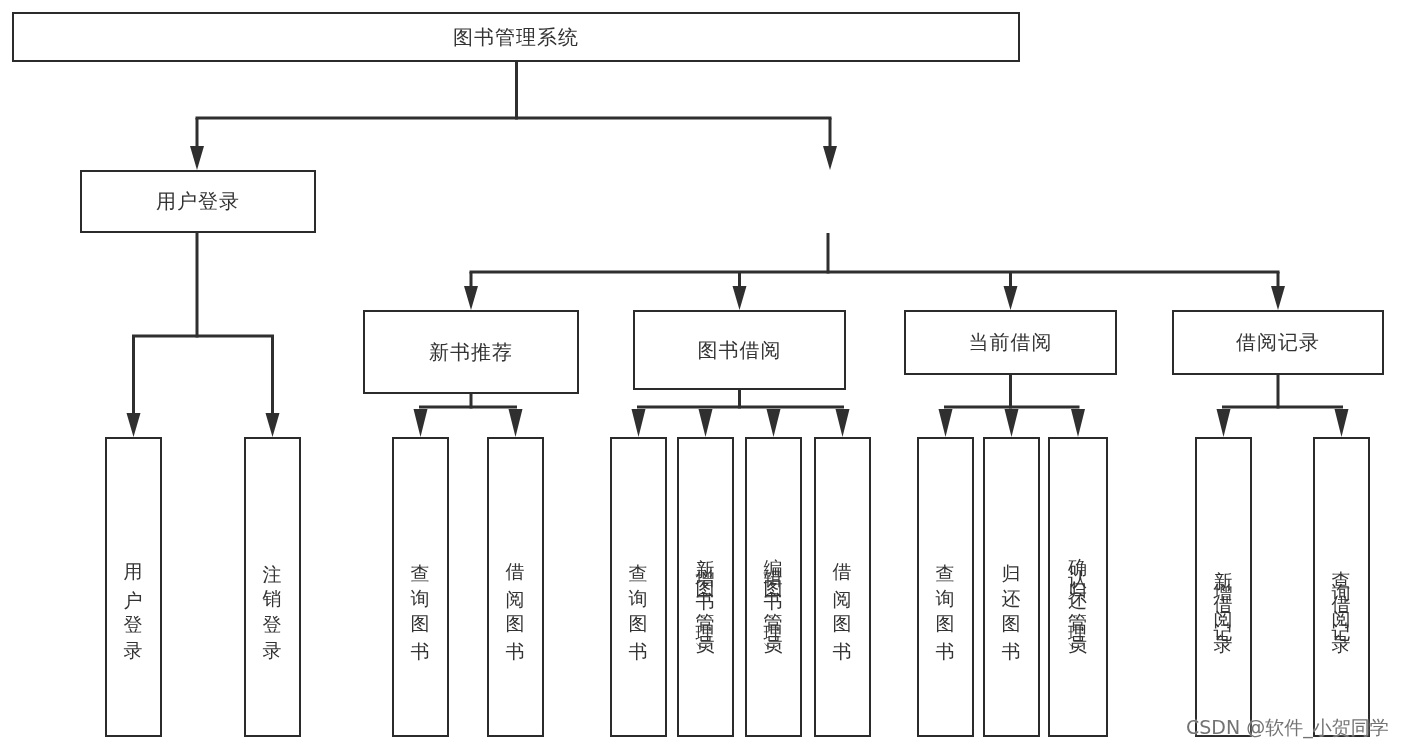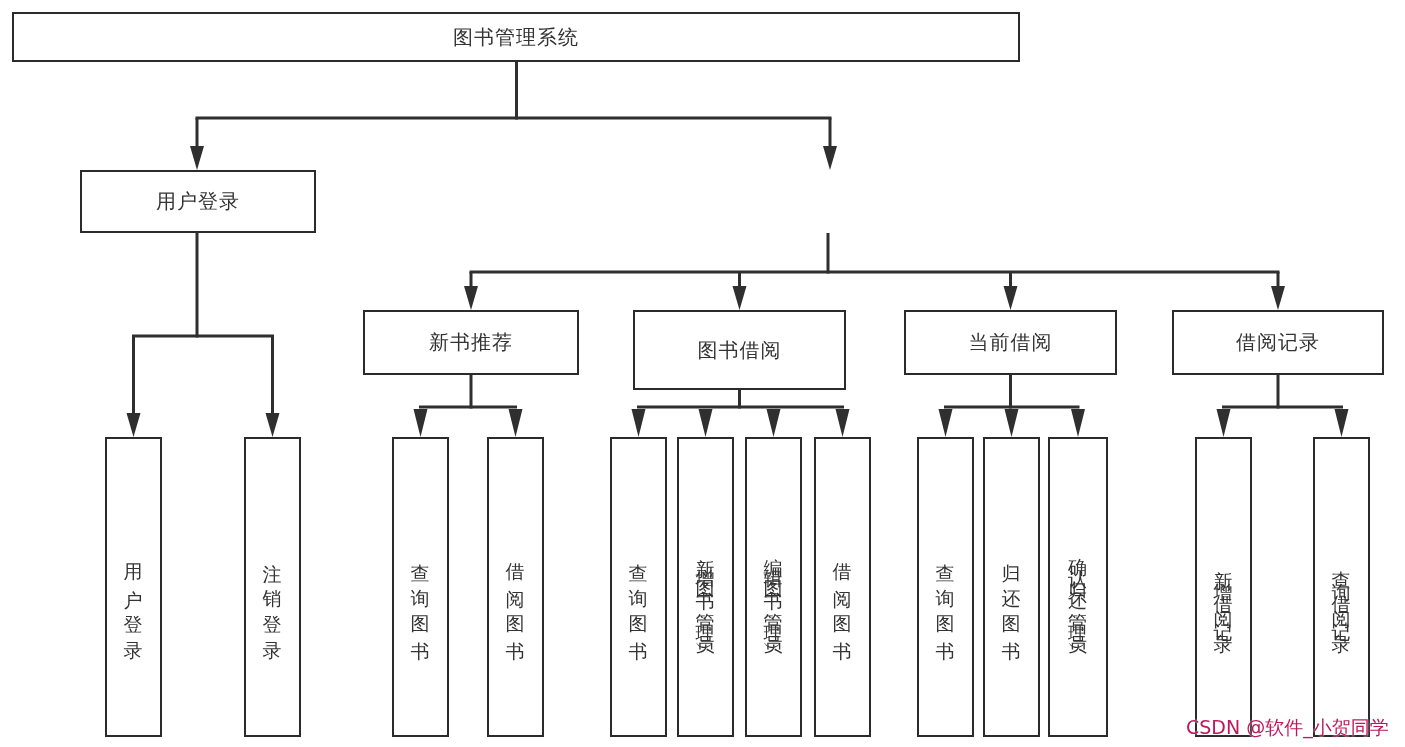--- a/index.html
+++ b/index.html
@@ -13,21 +13,21 @@
     display:flex;align-items:center;justify-content:center;z-index:2;
   }
   .box.h span{font-size:20px;letter-spacing:1px;white-space:nowrap;}
   .box.v{top:437px;width:57px;height:300px;}
   .vt{writing-mode:vertical-rl;font-size:19px;line-height:1;}
   .v4 .vt{letter-spacing:26px;margin-bottom:-26px;}
   .v6 .vt{letter-spacing:13px;margin-bottom:-13px;}
   .v9 .vt{letter-spacing:11px;margin-bottom:-11px;}
   #watermark{
     position:absolute;left:1186px;top:715px;z-index:6;
-    font-size:19px;color:#be185d;white-space:nowrap;
+    font-size:19px;color:#737373;white-space:nowrap;
     text-shadow:0 0 2px #ffffff;
   }
 </style>
 </head>
 <body>
 
 <div id="canvas">
 
   <svg id="wires" viewBox="0 0 1405 747" xmlns="http://www.w3.org/2000/svg">
     <g stroke="#2f2f2f" stroke-width="3" fill="#2f2f2f">
@@ -83,21 +83,21 @@
   </svg>
 
   <div class="box h" style="left:12px;top:12px;width:1008px;height:50px">
     <span>图书管理系统</span>
   </div>
 
   <div class="box h" style="left:80px;top:170px;width:236px;height:63px">
     <span>用户登录</span>
   </div>
 
-  <div class="box h" style="left:363px;top:310px;width:216px;height:65px">
+  <div class="box h" style="left:363px;top:310px;width:216px;height:84px">
     <span>新书推荐</span>
   </div>
   <div class="box h" style="left:633px;top:310px;width:213px;height:80px">
     <span>图书借阅</span>
   </div>
   <div class="box h" style="left:904px;top:310px;width:213px;height:65px">
     <span>当前借阅</span>
   </div>
   <div class="box h" style="left:1172px;top:310px;width:212px;height:65px">
     <span>借阅记录</span>

